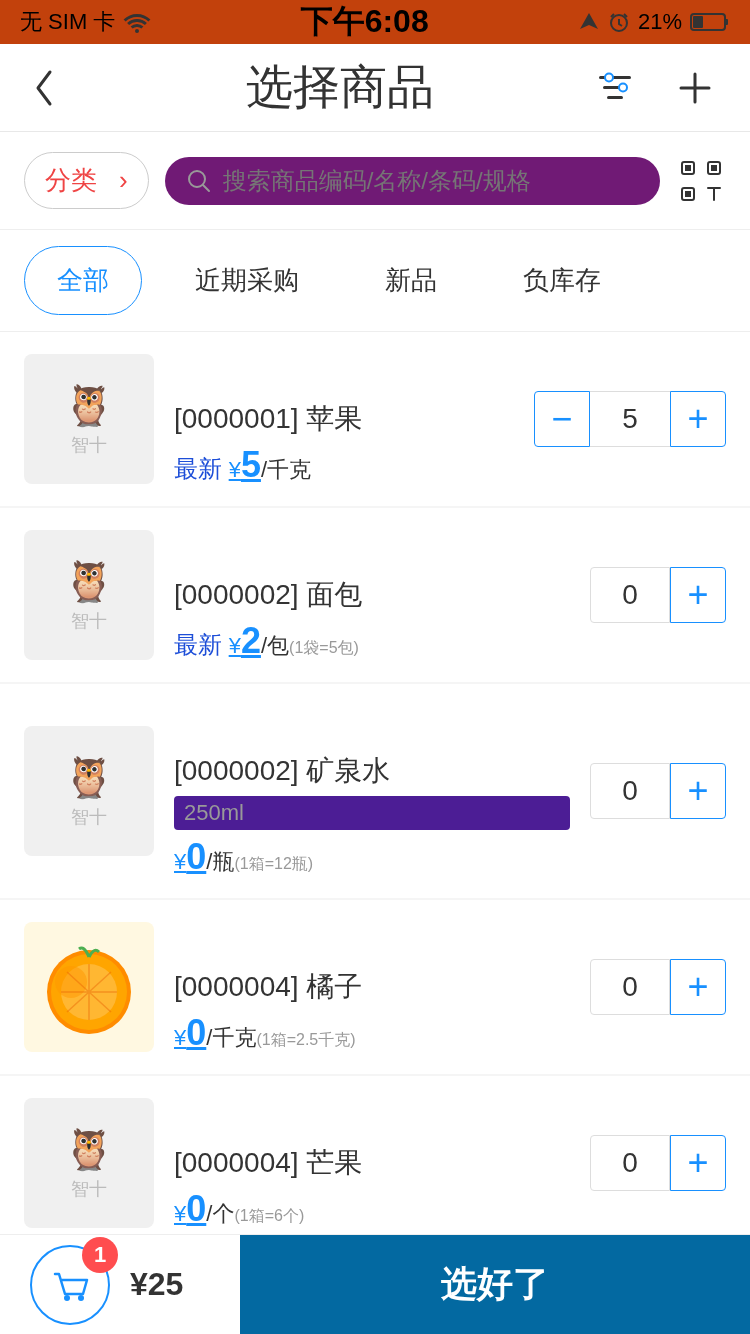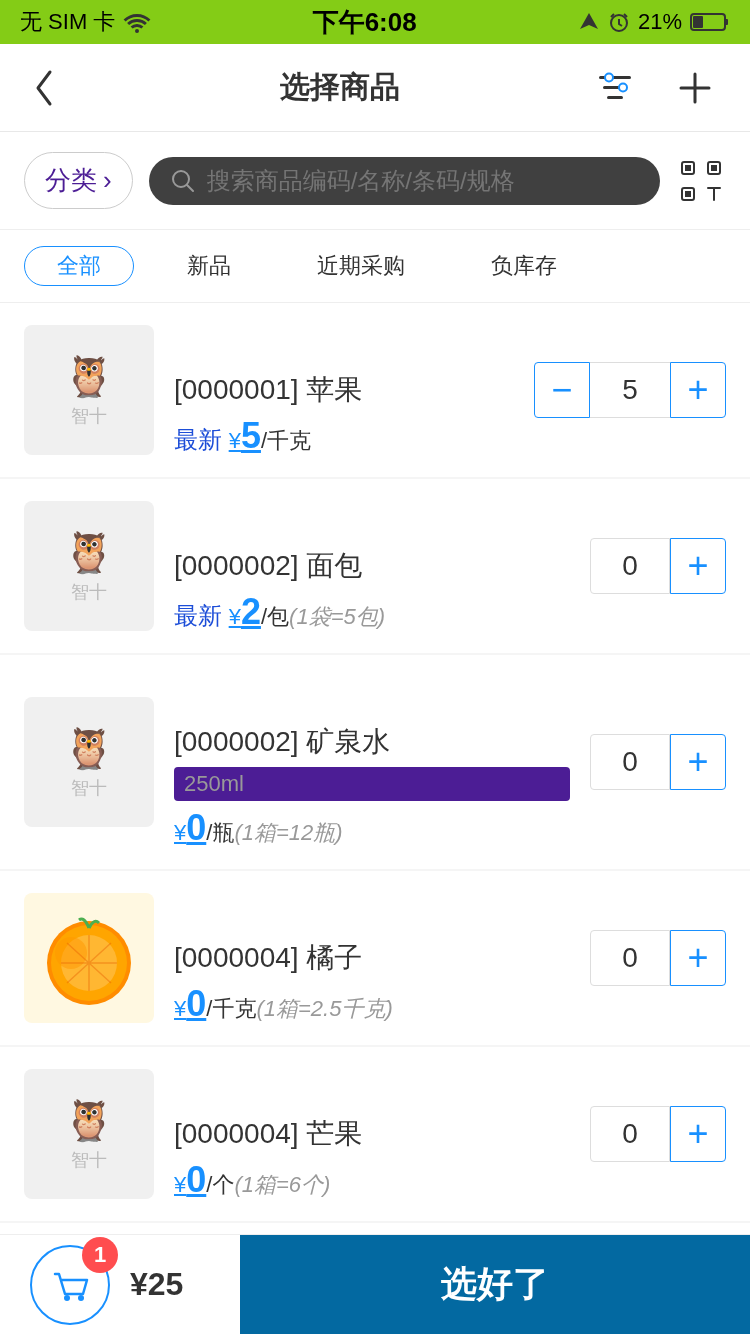--- a/index.html
+++ b/index.html
@@ -8,37 +8,37 @@
       font-family: -apple-system, 'PingFang SC', 'Helvetica Neue', sans-serif;
       background: #f5f5f5;
       width: 750px;
       min-height: 1334px;
       overflow-x: hidden;
       font-size: 28px;
     }
 
     
     .status-bar {
-      background: #84cc16;
+      background: #c2410c;
       height: 44px;
       display: flex;
       align-items: center;
       justify-content: space-between;
       padding: 0 20px;
       font-size: 24px;
       font-weight: 500;
     }
     .status-left {
       display: flex;
       align-items: center;
       gap: 8px;
       font-size: 22px;
     }
     .status-center {
-      font-size: 26px;
+      font-size: 32px;
       font-weight: 600;
     }
     .status-right {
       display: flex;
       align-items: center;
       gap: 8px;
       font-size: 22px;
       text-align: center;
     }
 
@@ -53,22 +53,22 @@
       border-bottom: 1px solid #e8e8e8;
     }
     .nav-back {
       width: 60px;
       height: 60px;
       display: flex;
       align-items: center;
       cursor: pointer;
     }
     .nav-title {
-      font-size: 30px;
-      font-weight: 700;
+      font-size: 47px;
+      font-weight: 400;
       color: #333;
     }
     .nav-actions {
       display: flex;
       align-items: center;
       gap: 30px;
     }
     .nav-filter, .nav-add {
       width: 50px;
       height: 50px;
@@ -85,31 +85,31 @@
       display: flex;
       align-items: center;
       gap: 16px;
       border-bottom: 1px solid #eee;
     }
     .category-btn {
       border: 1px solid #ccc;
       border-radius: 40px;
       padding: 10px 20px;
       font-size: 26px;
-      color: #4c1d95;
-      background: #fff;
-      display: flex;
-      align-items: center;
-      gap: 6px;
+      color: #ef4444;
+      background: #fff;
+      display: flex;
+      align-items: center;
+      gap: 22px;
       white-space: nowrap;
       cursor: pointer;
     }
     .search-input-wrap {
       flex: 1;
-      background: #404040;
+      background: #701a75;
       border-radius: 40px;
       display: flex;
       align-items: center;
       padding: 10px 20px;
       gap: 10px;
     }
     .search-input-wrap input {
       border: none;
       background: transparent;
       font-size: 24px;
@@ -128,23 +128,23 @@
 
     
     .filter-tabs {
       background: #fff;
       display: flex;
       padding: 16px 24px;
       gap: 20px;
       border-bottom: 1px solid #eee;
     }
     .filter-tab {
-      padding: 4px 32px;
+      padding: 16px 32px;
       border-radius: 40px;
-      font-size: 22px;
+      font-size: 26px;
       cursor: pointer;
       border: 1px solid transparent;
     }
     .filter-tab.active {
       border-color: #1890ff;
       color: #1890ff;
       background: #fff;
     }
     .filter-tab:not(.active) {
       color: #333;
@@ -227,22 +227,21 @@
       font-size: 36px;
       font-weight: bold;
       text-decoration: underline;
     }
     .product-price .price-unit {
       color: #333;
       font-size: 22px;
     }
     .price-detail {
       color: #999;
-      font-size: 22px;
-      font-style: italic;
+      font-size: 16px;
     }
 
     
     .qty-control {
       display: flex;
       align-items: center;
       gap: 0;
       flex-shrink: 0;
     }
     .qty-btn {
@@ -436,22 +435,22 @@
       <rect x="7" y="7" width="6" height="6" fill="#333"></rect>
       <rect x="33" y="7" width="6" height="6" fill="#333"></rect>
       <rect x="7" y="33" width="6" height="6" fill="#333"></rect>
       <path d="M30 30 H42 M36 30 V42" stroke="#333" stroke-width="2" stroke-linecap="round"></path>
     </svg>
   </div>
 </div>
 
 <div class="filter-tabs">
   <button class="filter-tab active">全部</button>
+  <button class="filter-tab">近期采购</button>
   <button class="filter-tab">新品</button>
-  <button class="filter-tab">近期采购</button>
   <button class="filter-tab">负库存</button>
 </div>
 
 <div class="product-list" style="padding-bottom: 100px;">
 
   <div class="product-item">
     <div class="product-image">
       <div class="owl-logo">
         <span class="owl-body">🦉</span>
         <span class="owl-text">智十</span>

